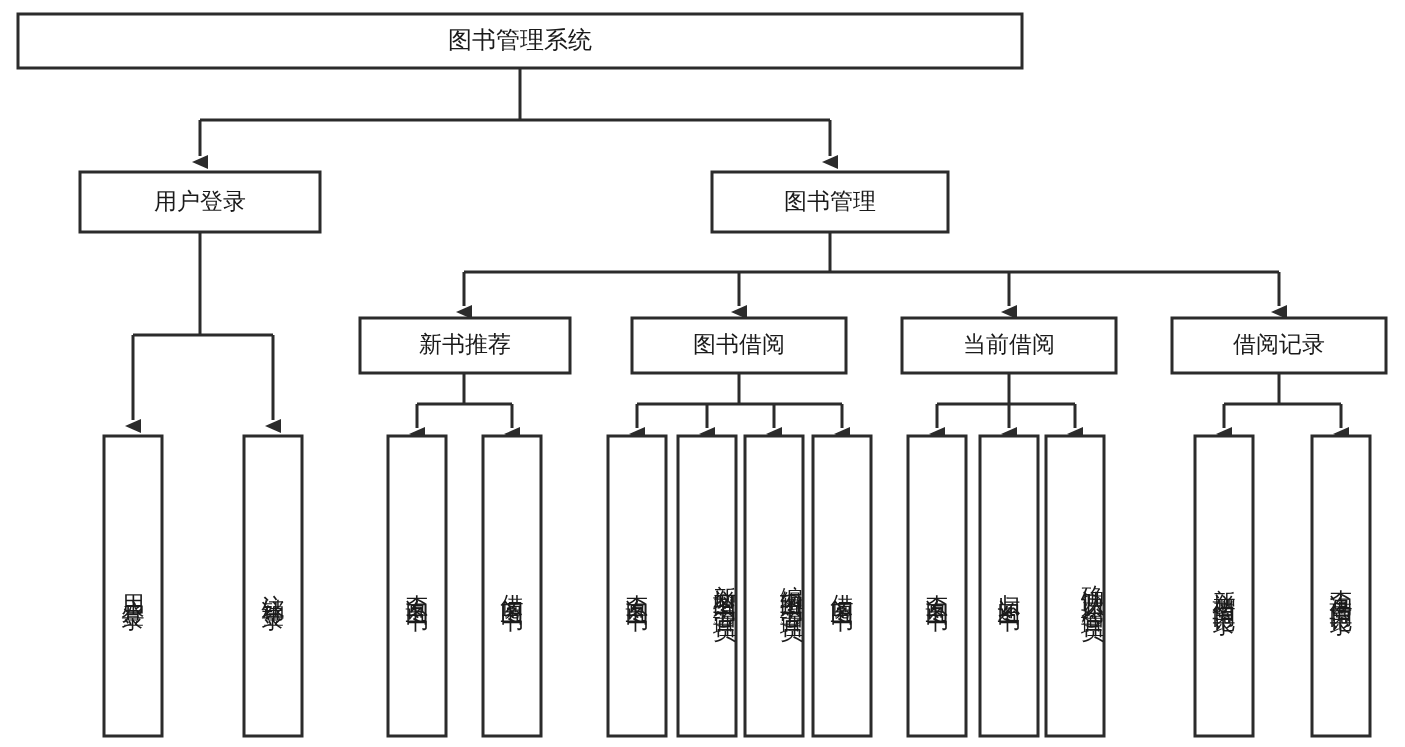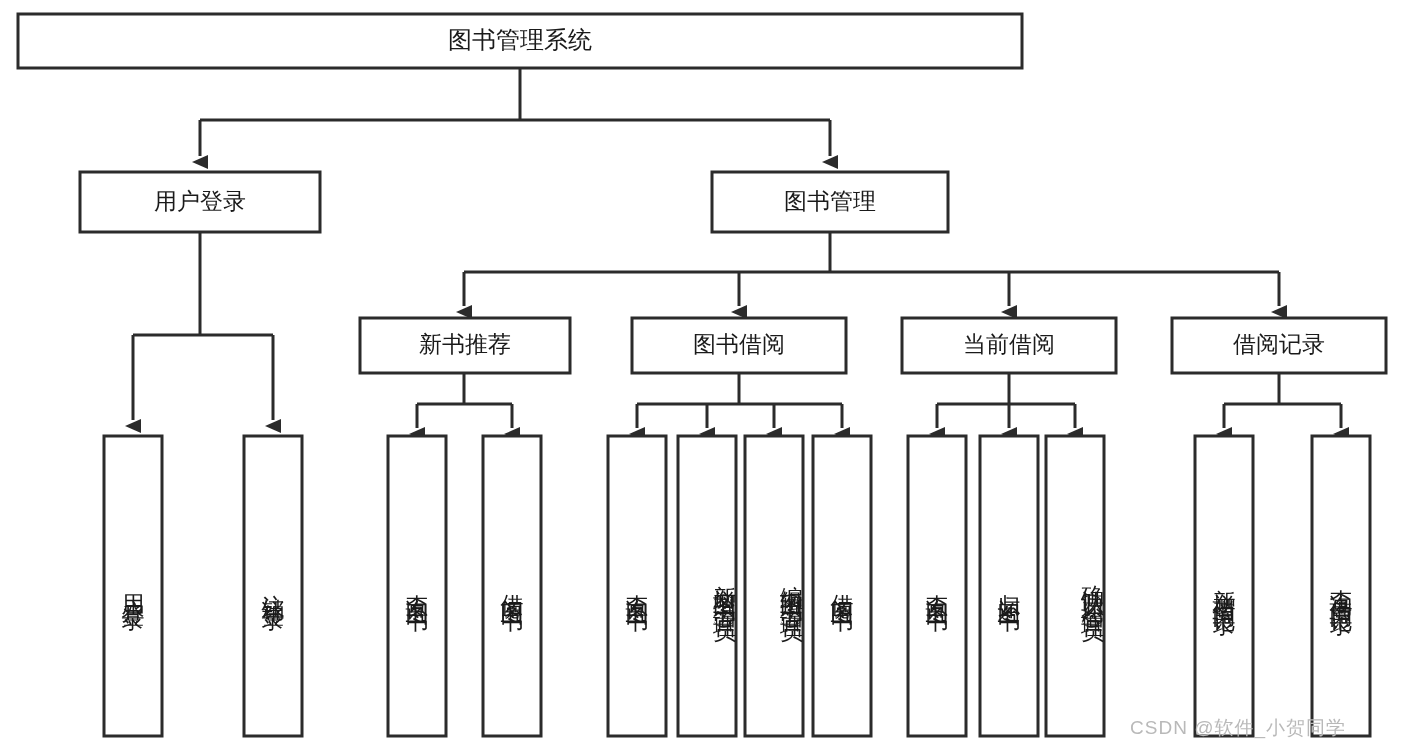--- a/index.html
+++ b/index.html
@@ -1,17 +1,17 @@
 <!DOCTYPE html>
 <html><head>
 <meta charset="utf-8">
 <style>
   html,body{margin:0;padding:0;background:#ffffff;}
   body{width:1405px;height:747px;overflow:hidden;font-family:"Liberation Sans","DejaVu Sans",sans-serif;}
-  #diagram-root{position:relative;width:1312px;height:747px;background:#fff;padding-left:42px;}
+  #diagram-root{position:relative;width:1312px;height:747px;background:#fff;}
   svg#flow{position:absolute;top:0;left:0;width:1405px;height:747px;}
   .nodebox{fill:#ffffff;stroke:#2b2b2b;stroke-width:3;}
   .connector{stroke:#2b2b2b;stroke-width:3;fill:none;}
   .arrowhead{fill:#2b2b2b;stroke:none;}
   .boxlabel{font-family:"Liberation Sans","DejaVu Sans",sans-serif;fill:#1a1a1a;font-size:23px;text-anchor:middle;dominant-baseline:middle;}
   .boxlabel.root{font-size:24px;}
   .vlabel{position:absolute;display:flex;align-items:center;justify-content:center;
           writing-mode:vertical-rl;text-orientation:upright;
           font-family:"Liberation Sans","DejaVu Sans",sans-serif;
           font-size:23px;color:#1a1a1a;letter-spacing:5px;line-height:1;
@@ -122,14 +122,13 @@
   <div class="vlabel" style="left:745px;top:436px;width:58px;height:300px;align-items:flex-start;padding-top:6px;box-sizing:border-box;">编辑图书（管理员）</div>
   <div class="vlabel" style="left:813px;top:436px;width:58px;height:300px;">借阅图书</div>
 
   <div class="vlabel" style="left:908px;top:436px;width:58px;height:300px;">查询图书</div>
   <div class="vlabel" style="left:980px;top:436px;width:58px;height:300px;">归还图书</div>
   <div class="vlabel" style="left:1046px;top:436px;width:58px;height:300px;align-items:flex-start;padding-top:6px;box-sizing:border-box;">确认归还（管理员）</div>
 
   <div class="vlabel" style="left:1195px;top:436px;width:58px;height:300px;">新增借阅记录</div>
   <div class="vlabel" style="left:1312px;top:436px;width:58px;height:300px;">查询借阅记录</div>
 
-  <div id="watermark">CSDN @软件_小贺同学</div>
 </div>
 
 </body></html>

